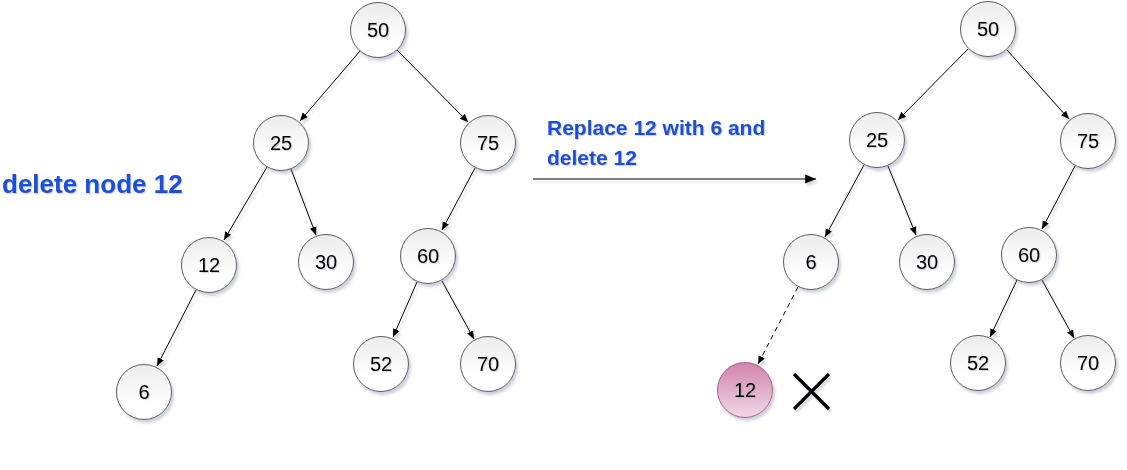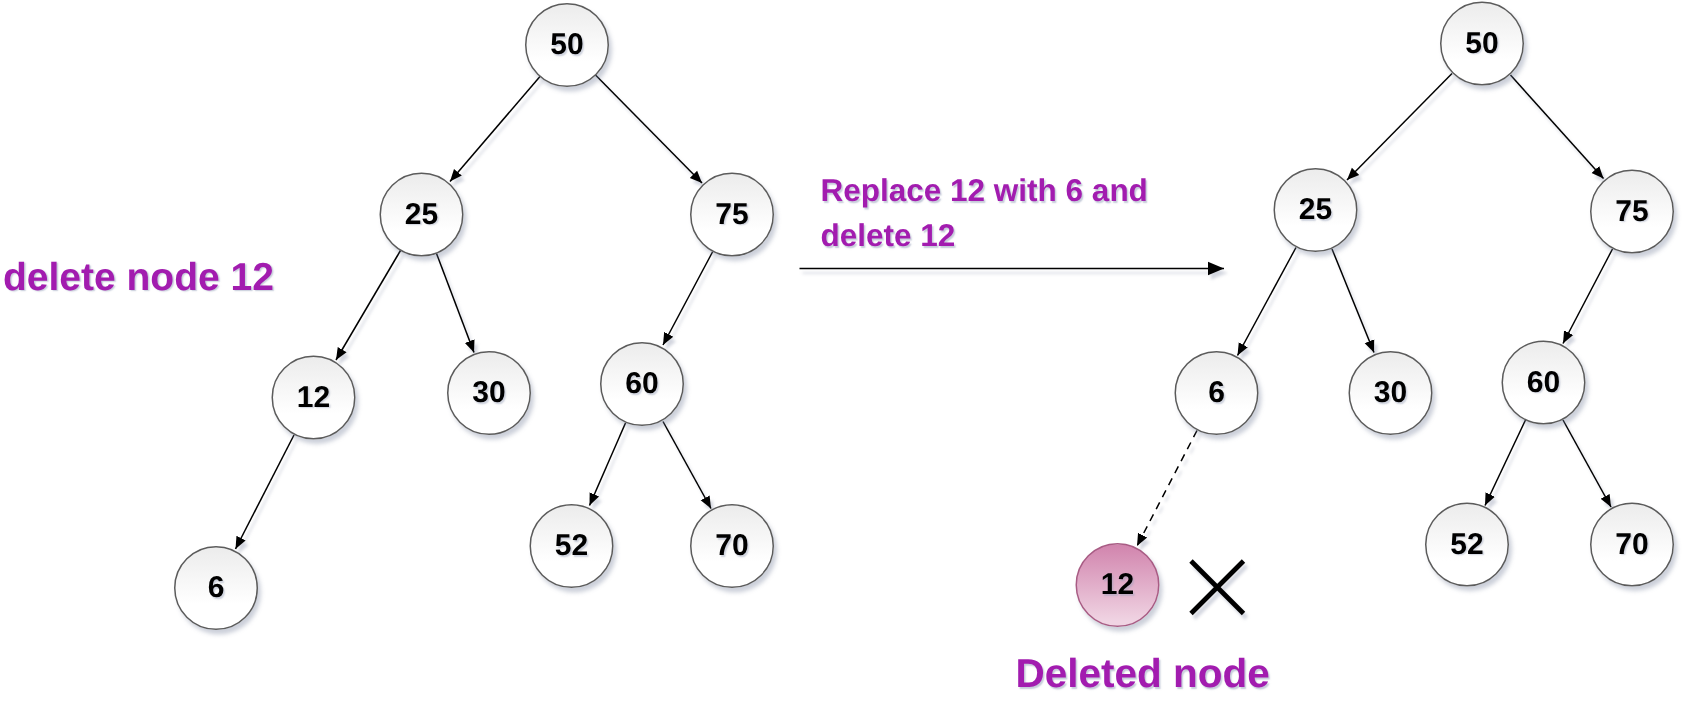--- a/index.html
+++ b/index.html
@@ -20,34 +20,34 @@
     position: absolute;
     width: 56px;
     height: 56px;
     border-radius: 50%;
     border: 1px solid #5b5b5b;
     background: linear-gradient(to bottom, #ececec 0%, #ffffff 70%);
     box-shadow: 2px 3px 3px rgba(110,120,150,0.35);
     display: flex;
     align-items: center;
     justify-content: center;
-    font-weight: bold;
+    font-weight: normal;
     font-size: 20px;
     color: #000000;
     text-shadow: 1px 1px 1px rgba(150,160,185,0.45);
     box-sizing: border-box;
   }
   .node.deleted {
     background: linear-gradient(to bottom, #d184ad 0%, #f0d4e3 95%);
     border-color: #a85c84;
   }
   .caption {
     position: absolute;
     font-weight: bold;
-    color: #a21caf;
+    color: #1d4ed8;
     text-shadow: 1px 1px 1px rgba(150,160,185,0.55);
     white-space: pre-line;
   }
   .caption-left     { left: 2px;  top: 169px; font-size: 26px; }
   .caption-middle   { left: 547px; top: 113px; font-size: 21px; line-height: 30px; }
   .caption-deleted  { left: 677px; top: 434px; font-size: 27px; }
 </style>
 </head>
 <body>
 
@@ -86,21 +86,20 @@
 
     <g>
       <line x1="794" y1="374" x2="829" y2="409" stroke="#000" stroke-width="3.2"></line>
       <line x1="829" y1="374" x2="794" y2="409" stroke="#000" stroke-width="3.2"></line>
     </g>
   </svg>
 
   <div class="caption caption-left">delete node 12</div>
   <div class="caption caption-middle">Replace 12 with 6 and
 delete 12</div>
-  <div class="caption caption-deleted">Deleted node</div>
 
   <div class="node" style="left:350px; top:2px;">50</div>
   <div class="node" style="left:253px; top:115px;">25</div>
   <div class="node" style="left:460px; top:115px;">75</div>
   <div class="node" style="left:181px; top:237px;">12</div>
   <div class="node" style="left:298px; top:234px;">30</div>
   <div class="node" style="left:400px; top:228px;">60</div>
   <div class="node" style="left:116px; top:364px;">6</div>
   <div class="node" style="left:353px; top:336px;">52</div>
   <div class="node" style="left:460px; top:336px;">70</div>

